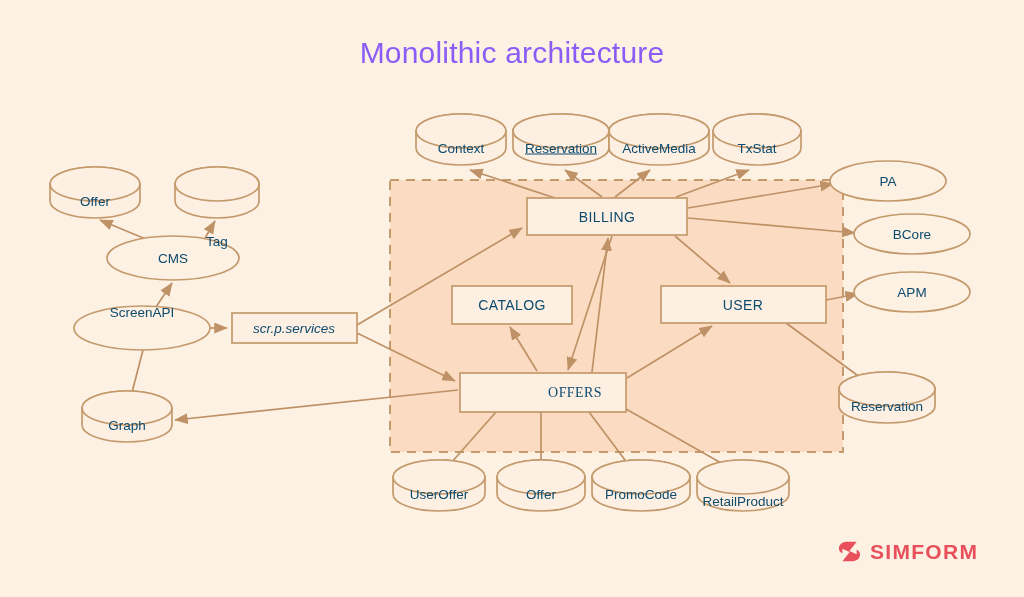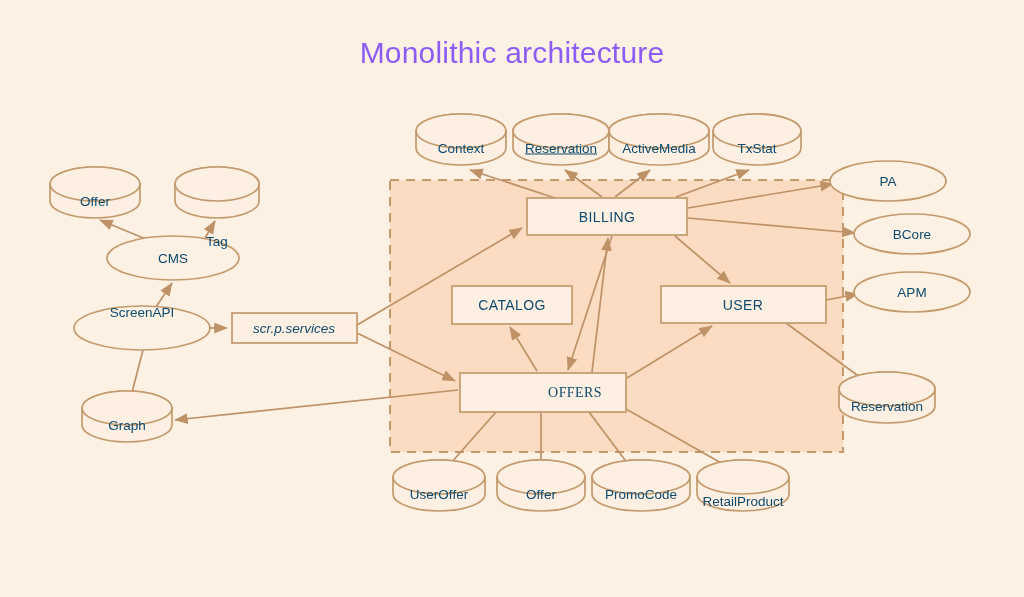--- a/index.html
+++ b/index.html
@@ -201,14 +201,20 @@
   <div class="node-label" style="left:888px; top:181px;">PA</div>
   <div class="node-label" style="left:912px; top:234px;">BCore</div>
   <div class="node-label" style="left:912px; top:292px;">APM</div>
 
   <div class="node-label box-label" style="left:607px; top:217px;">BILLING</div>
   <div class="node-label box-label" style="left:512px; top:305px;">CATALOG</div>
   <div class="node-label box-label" style="left:743px; top:305px;">USER</div>
   <div class="node-label box-label" style="left:575px; top:393px;font-family:Liberation Serif, serif;">OFFERS</div>
   <div class="node-label" style="left:294px; top:328px;font-style:italic;">scr.p.services</div>
 
+  <div id="logo">
+    <svg id="logo-mark" viewBox="0 0 32 32" xmlns="http://www.w3.org/2000/svg">
+      <path d="M24.5,4.5 L12.5,4.5 C7.2,4.5 3.5,8.2 3.5,12.4 C3.5,15.2 5.2,17.2 7.6,18.2 L7.6,12.8 L16.2,16.6 L7.6,27.5 L19.6,27.5 C24.9,27.5 28.5,23.8 28.5,19.6 C28.5,16.8 26.9,14.8 24.5,13.8 L24.5,19.2 L15.9,15.4 L24.5,4.5 Z" fill="#e8505b"></path>
+    </svg>
+    <span id="logo-text">SIMFORM</span>
+  </div>
 
 </div>
 
 </body></html>

